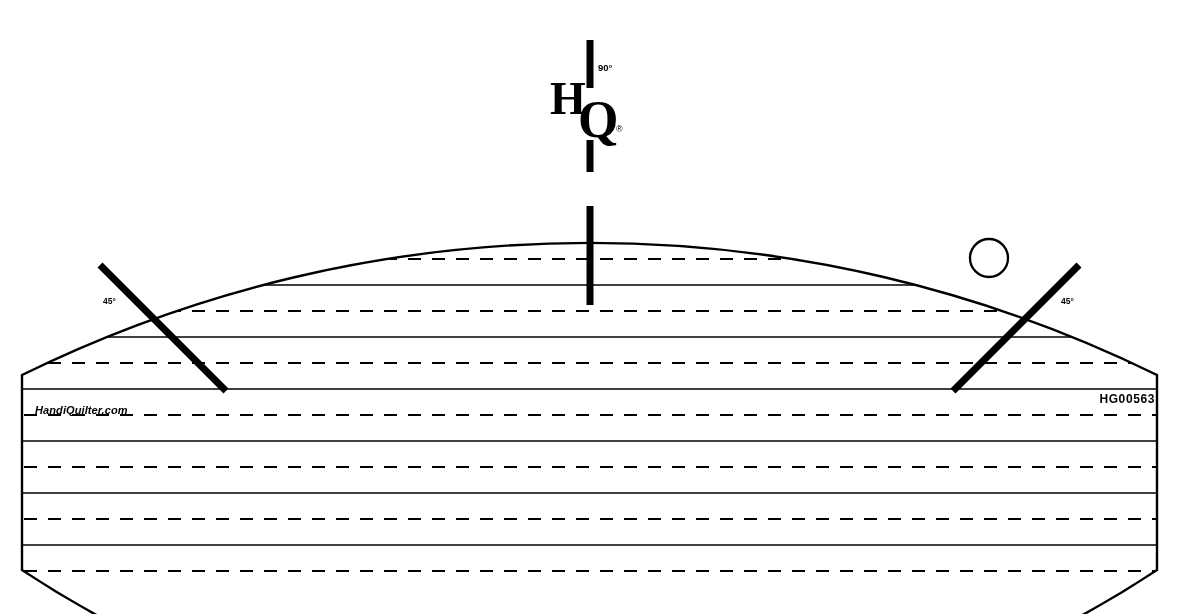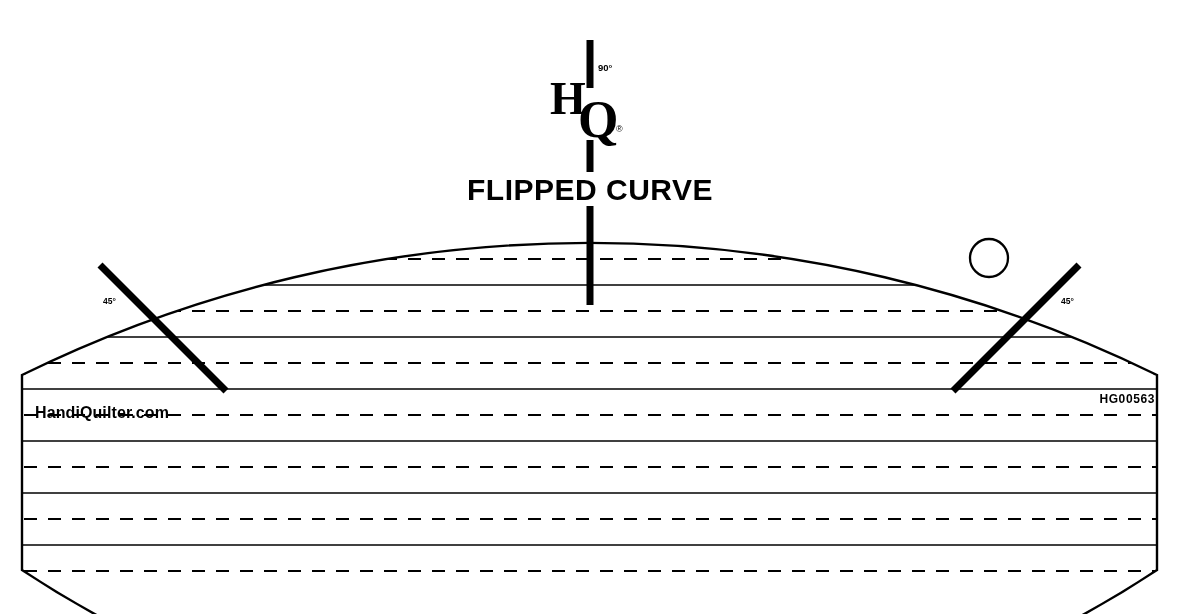--- a/index.html
+++ b/index.html
@@ -3,21 +3,21 @@
 <meta charset="utf-8">
 <style>
   html,body{margin:0;padding:0;background:#ffffff;}
   body{width:1180px;height:614px;overflow:hidden;
        font-family:"Liberation Sans",sans-serif;}
   #stage{position:relative;width:1180px;height:614px;background:#fff;}
   svg#ruler{position:absolute;inset:0;width:1180px;height:614px;display:block;}
   .lbl{position:absolute;white-space:nowrap;color:#000;}
   #title-text{left:590px;top:190px;transform:translate(-50%,-50%);
       font-size:30px;font-weight:bold;letter-spacing:0.5px;}
-  #brand-text{left:35px;top:404px;font-size:16px;font-weight:bold;letter-spacing:0.1px;}
+  #brand-text{left:35px;top:404px;font-size:11px;font-weight:bold;letter-spacing:0.1px;font-style:italic;}
   #partno-text{right:25px;top:392px;font-size:12px;font-weight:bold;letter-spacing:0.6px;}
   #angle90{left:598px;top:62px;font-size:9.5px;font-weight:bold;}
   #angle45L{left:103px;top:296px;font-size:8.5px;font-weight:bold;}
   #angle45R{left:1061px;top:296px;font-size:8.5px;font-weight:bold;}
   #hq-logo{left:590px;top:113px;transform:translate(-50%,-50%);
       font-family:"Liberation Serif",serif;width:92px;height:66px;}
   #hq-logo .h{position:absolute;left:6px;top:-4px;font-size:46px;font-weight:bold;line-height:1;}
   #hq-logo .q{position:absolute;left:34px;top:14px;font-size:52px;font-weight:bold;line-height:1;}
   #hq-logo .r{position:absolute;left:72px;top:44px;font-size:9px;font-family:"Liberation Sans",sans-serif;}
 </style>
@@ -99,21 +99,20 @@
     </g>
 
   </svg>
 
   <div class="lbl" id="hq-logo">
     <span class="h">H</span>
     <span class="q">Q</span>
     <span class="r">®</span>
   </div>
 
-  <div class="lbl" id="title-text">FLIPPED CURVE</div>
 
   <div class="lbl" id="brand-text">HandiQuilter.com</div>
 
   <div class="lbl" id="partno-text">HG00563</div>
 
   <div class="lbl" id="angle90">90°</div>
 
   <div class="lbl" id="angle45L">45°</div>
 
   <div class="lbl" id="angle45R">45°</div>

